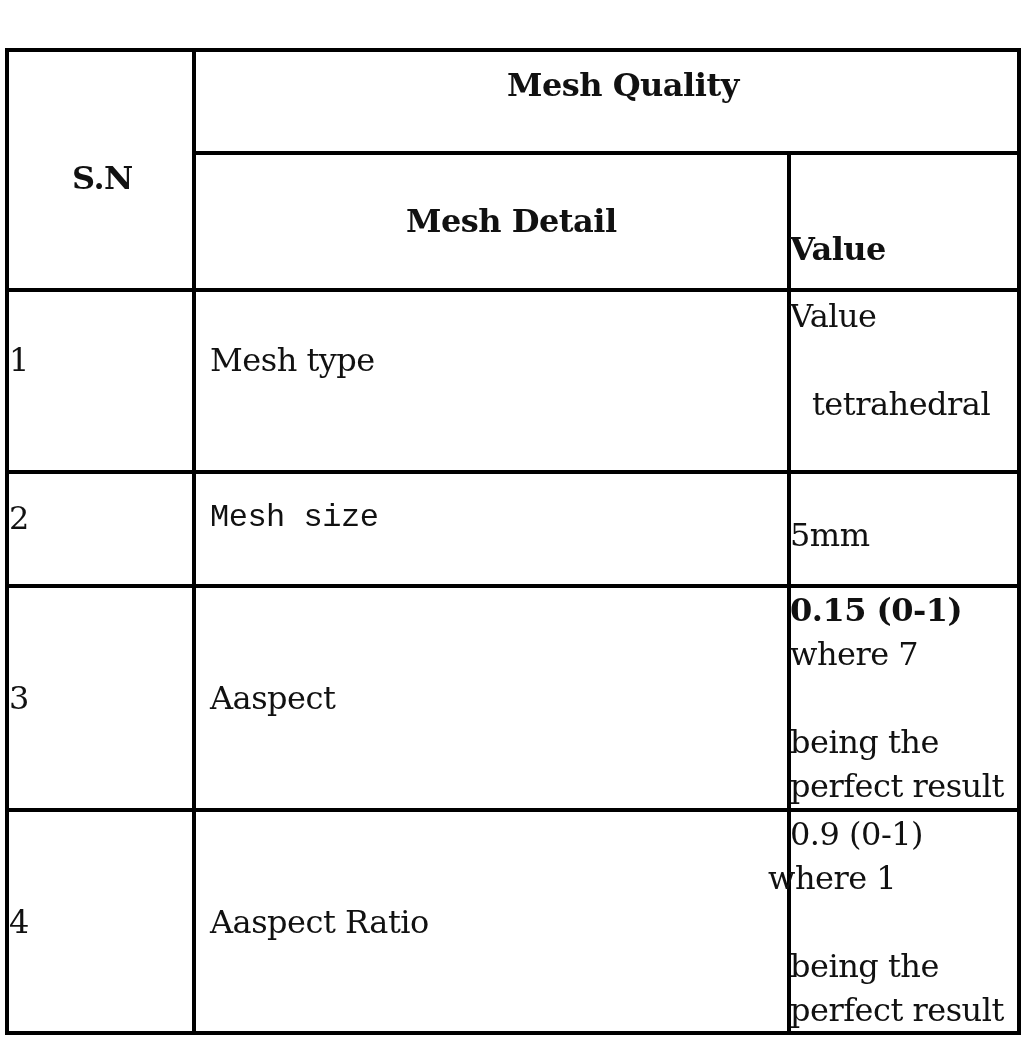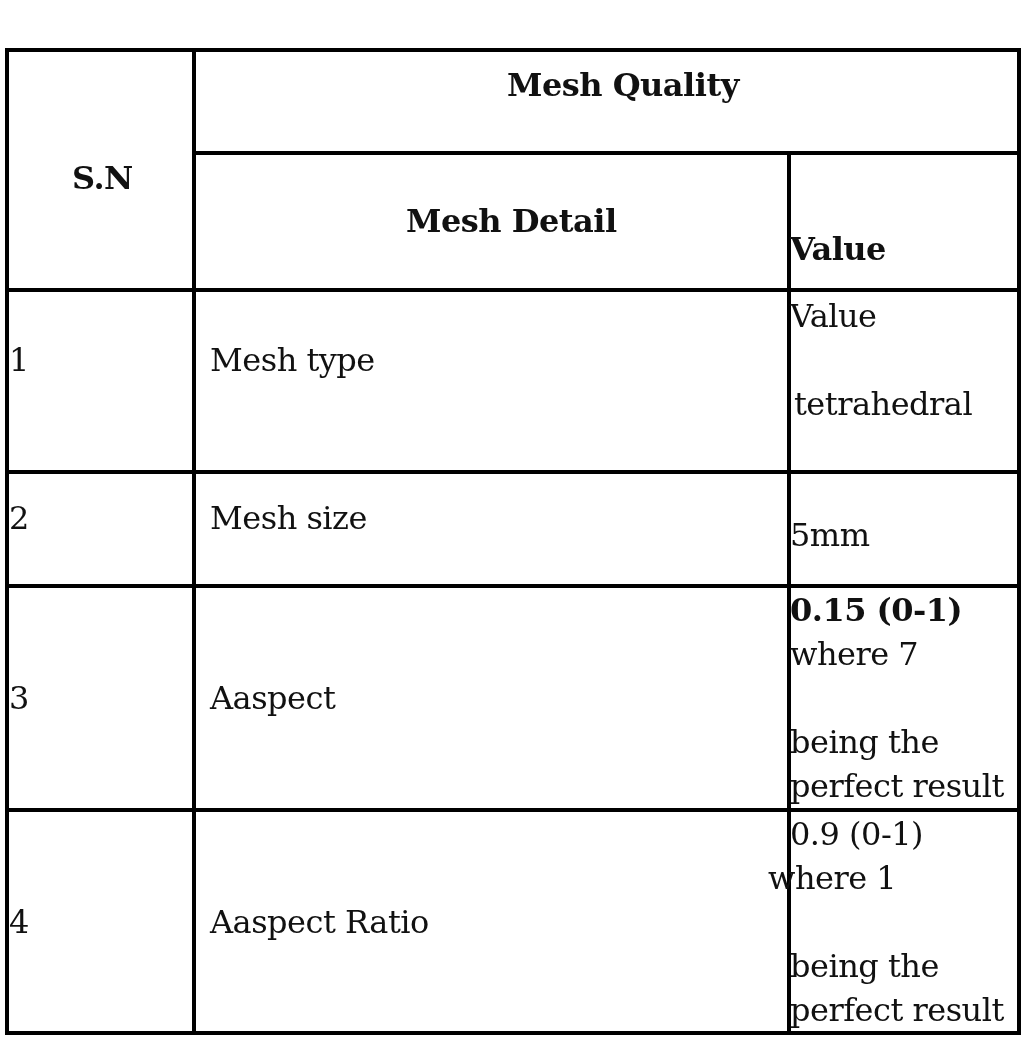--- a/index.html
+++ b/index.html
@@ -30,26 +30,26 @@
 
   <div class="txt b" style="left:72px; top:156px;">S.N</div>
   <div class="txt b" style="left:507px; top:63px;">Mesh Quality</div>
   <div class="txt b" style="left:406px; top:199px;">Mesh Detail</div>
   <div class="txt b" style="left:790px; top:199px;margin-top:28px;">Value</div>
 
   <div>
     <div class="txt" style="left:9px; top:338px;">1</div>
     <div class="txt" style="left:210px; top:338px;">Mesh type</div>
     <div class="txt" style="left:790px; top:294px;">Value</div>
-    <div class="txt" style="left:794px; top:382px;text-align:right;">tetrahedral</div>
+    <div class="txt" style="left:812px; top:382px;text-align:right;">tetrahedral</div>
   </div>
 
   <div>
     <div class="txt" style="left:9px; top:496px;">2</div>
-    <div class="txt" style="left:210px; top:496px;">Mesh size</div>
+    <div class="txt" style="left:210px; top:496px;font-family:Liberation Mono, monospace;">Mesh size</div>
     <div class="txt" style="left:790px; top:496px;margin-top:17px;">5mm</div>
   </div>
 
   <div>
     <div class="txt" style="left:9px; top:676px;">3</div>
     <div class="txt" style="left:210px; top:676px;">Aaspect</div>
     <div class="txt" style="left:790px; top:588px;font-weight:bold;">0.15 (0-1)</div>
     <div class="txt" style="left:790px; top:632px;">where 7</div>
     <div class="txt" style="left:790px; top:720px;">being the</div>
     <div class="txt" style="left:790px; top:764px;">perfect result</div>

